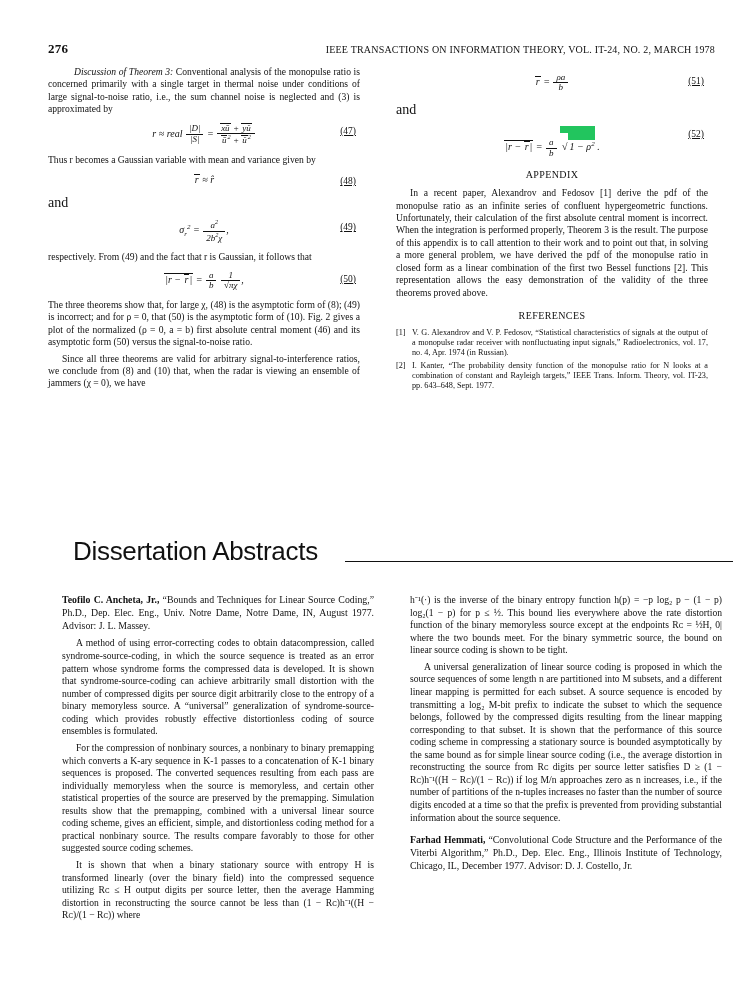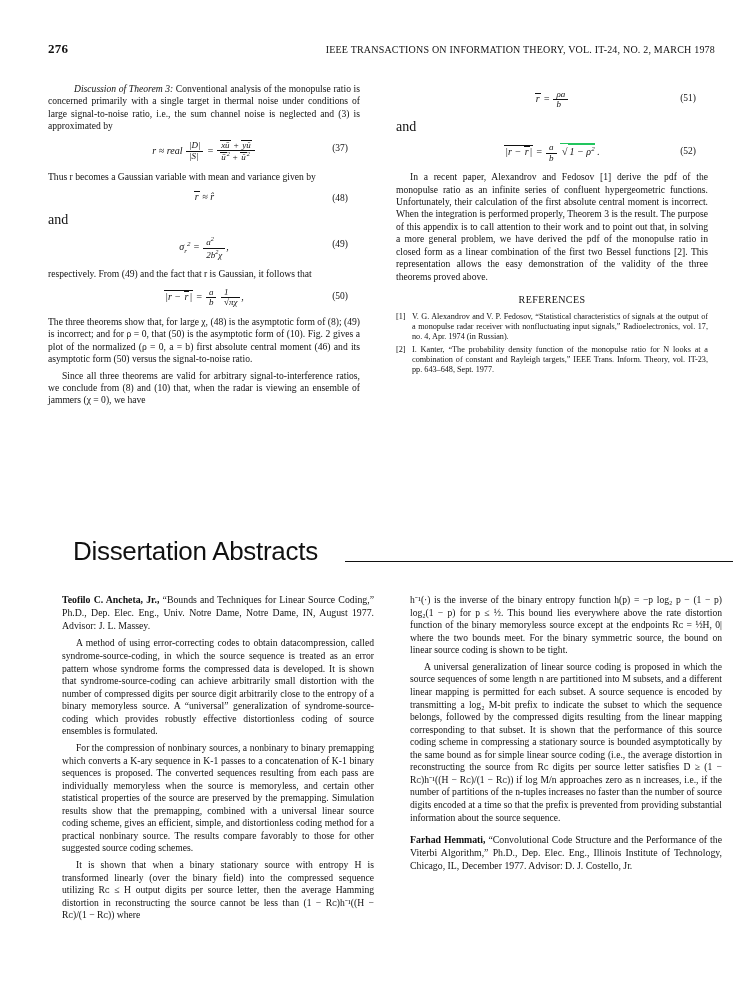--- a/index.html
+++ b/index.html
@@ -47,21 +47,20 @@
     font-size: 10px;
     white-space: nowrap;
   }
 
   
   .cols {
     position: absolute;
     top: 66px;
     left: 48px;
     width: 660px;
-    margin-top: 17px;
   }
   .col {
     width: 312px;
     float: left;
     font-size: 9.6px;
     line-height: 1.30;
     text-align: justify;
   }
   .col.right { margin-left: 36px; }
 
@@ -73,23 +72,24 @@
   p.first { text-indent: 26px; }
 
   .eq {
     position: relative;
     margin: 7px 0 8px 0;
     text-align: center;
     font-size: 10px;
   }
   .eq .num {
     position: absolute;
-    right: 12px;
+    right: 4px;
     top: 2px;
     font-size: 9.5px;
+    text-decoration: underline;
   }
   .eq .body {
     display: inline-block;
     font-style: italic;
   }
   .word-left {
     margin: 4px 0 3px 0;
     font-size: 14px;
   }
 
@@ -114,31 +114,31 @@
   .refs .ref .tag {
     position: absolute;
     left: 0;
     top: 0;
   }
 
   
   .frac {
     display: inline-block;
     vertical-align: middle;
-    text-align: left;
+    text-align: center;
     font-size: 9px;
     line-height: 1.05;
     margin: 0 1px;
   }
   .frac .n { display: block; padding: 0 3px; border-bottom: 1px solid #111; }
   .frac .d { display: block; padding: 0 3px; }
   .ovl { border-top: 1px solid #111; padding: 0 1px; display: inline-block; line-height: 1.05;}
   .sq {
     display: inline-block;
-    border-top: 1px solid #22c55e;
+    border-top: 7px solid #22c55e;
     padding-left: 2px;
   }
   sub, sup { font-size: 70%; }
 
   
   .da-head {
     position: absolute;
     top: 536px;
     left: 48px;
     width: 660px;
@@ -188,21 +188,21 @@
 
     <div class="col left">
       <p class="para first"><i>Discussion of Theorem 3:</i><span> Conventional analysis of the monopulse ratio is concerned primarily with a single target in thermal noise under conditions of large signal-to-noise ratio, i.e., the sum channel noise is neglected and (3) is approximated by</span></p>
 
       <div class="eq">
         <span class="body">r ≈ real
           <span class="frac"><span class="n">|D|</span><span class="d">|S|</span></span>
           =
           <span class="frac"><span class="n"><span class="ovl">xū</span> + <span class="ovl">yŭ</span></span><span class="d"><span class="ovl">ū</span><sup>2</sup> + <span class="ovl">ŭ</span><sup>2</sup></span></span>
         </span>
-        <span class="num">(37)</span>
+        <span class="num">(47)</span>
       </div>
 
       <p class="para noind">Thus r becomes a Gaussian variable with mean and variance given by</p>
 
       <div class="eq">
         <span class="body"><span class="ovl">r</span> ≈ <span>r̂</span></span>
         <span class="num">(48)</span>
       </div>
 
       <div class="word-left">and</div>
@@ -240,20 +240,21 @@
       <div class="word-left">and</div>
 
       <div class="eq">
         <span class="body"><span class="ovl">|r − <span class="ovl">r</span>|</span> =
           <span class="frac"><span class="n">a</span><span class="d">b</span></span>
           <span class="sq">√<span class="sq">1 − ρ<sup>2</sup></span></span> .
         </span>
         <span class="num">(52)</span>
       </div>
 
+      <div class="sec-head">APPENDIX</div>
 
       <p class="para">In a recent paper, Alexandrov and Fedosov [1] derive the pdf of the monopulse ratio as an infinite series of confluent hypergeometric functions. Unfortunately, their calculation of the first absolute central moment is incorrect. When the integration is performed properly, Theorem 3 is the result. The purpose of this appendix is to call attention to their work and to point out that, in solving a more general problem, we have derived the pdf of the monopulse ratio in closed form as a linear combination of the first two Bessel functions [2]. This representation allows the easy demonstration of the validity of the three theorems proved above.</p>
 
       <div class="sec-head">REFERENCES</div>
 
       <div class="refs">
         <div class="ref">
           <span class="tag">[1]</span>
           <span>V. G. Alexandrov and V. P. Fedosov, “Statistical characteristics of signals at the output of a monopulse radar receiver with nonfluctuating input signals,” Radioelectronics, vol. 17, no. 4, Apr. 1974 (in Russian).</span>
         </div>

